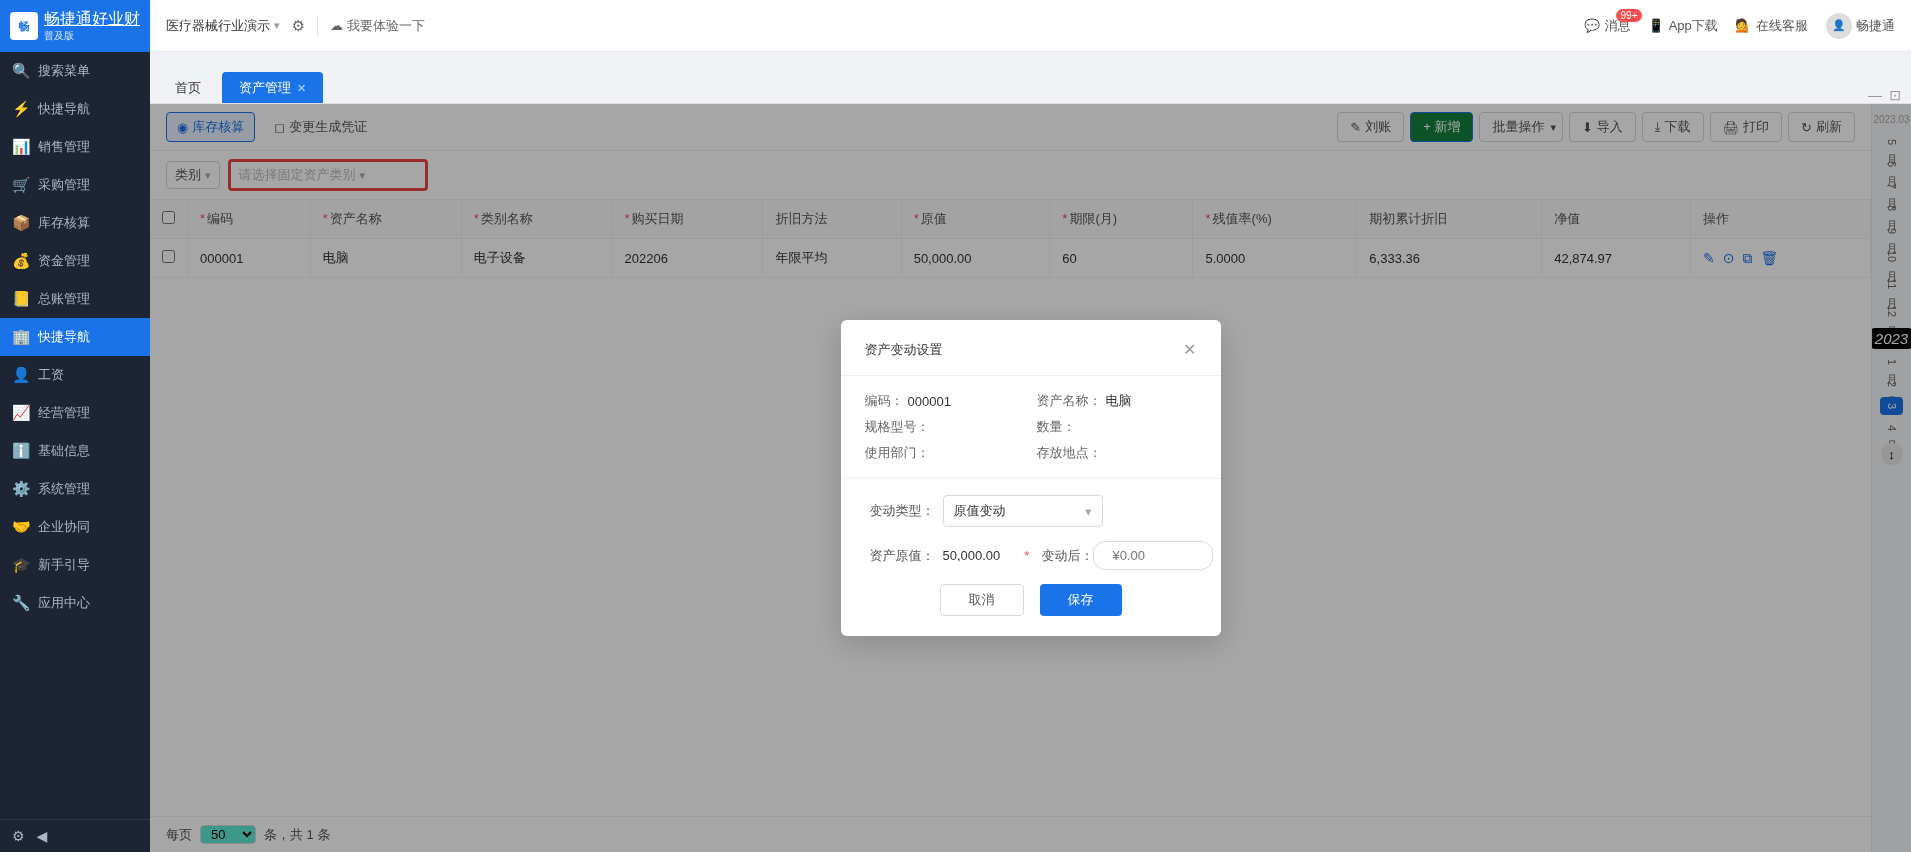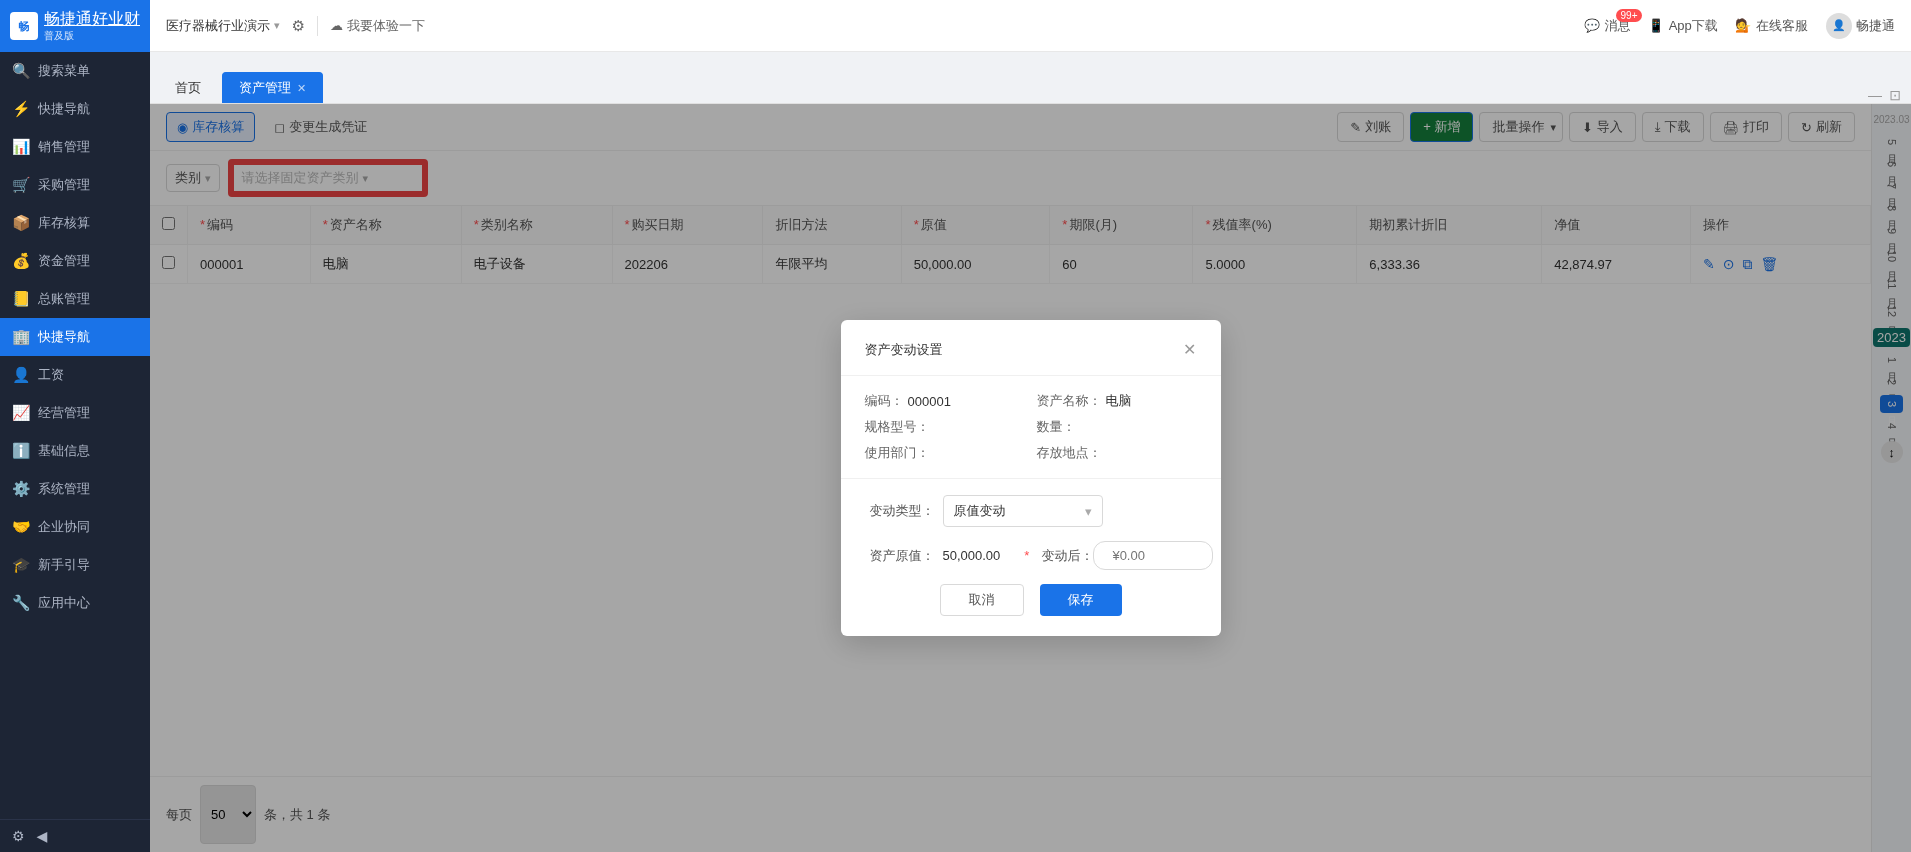--- a/index.html
+++ b/index.html
@@ -207,21 +207,21 @@
       flex-shrink: 0;
     }
     .filter-select {
       display: flex; align-items: center; gap: 4px;
       border: 1px solid #d9d9d9; border-radius: 4px;
       padding: 4px 8px;
       cursor: pointer; font-size: 13px; color: #555;
       background: #fff;
     }
     .filter-input {
-      border: 6px solid #ef4444; border-radius: 4px;
+      border: 3px solid #ef4444; border-radius: 4px;
       padding: 4px 8px;
       font-size: 13px; color: #bbb;
       background: #fff;
       width: 200px;
       display: flex; align-items: center; gap: 4px;
     }
 
     
     .data-table {
       flex: 1;
@@ -292,21 +292,21 @@
       padding: 8px 16px;
       border-top: 1px solid #f0f0f0;
       gap: 8px;
       font-size: 13px;
       color: #555;
       flex-shrink: 0;
       background: #fff;
     }
     .page-select {
       border: 1px solid #d9d9d9; border-radius: 4px;
-      padding: 20px 6px; font-size: 13px; background: #e5e5e5;
+      padding: 0 6px; font-size: 13px; background: #5eead4;
     }
 
     
     .overlay {
       position: absolute;
       top: 0; left: 0; right: 0; bottom: 0;
       background: rgba(0,0,0,0.35);
       z-index: 100;
       display: flex;
       align-items: center;
@@ -632,21 +632,21 @@
     <div class="right-panel">
       <div class="timeline-item" style="writing-mode:horizontal-tb;font-size:10px;color:#aaa;padding:4px 2px;">2023.03</div>
       <div class="timeline-item">5月</div>
       <div class="timeline-item">6月</div>
       <div class="timeline-item">7月</div>
       <div class="timeline-item">8月</div>
       <div class="timeline-item">9月</div>
       <div class="timeline-item">10月</div>
       <div class="timeline-item">11月</div>
       <div class="timeline-item">12月</div>
-      <div class="timeline-item" style="writing-mode:horizontal-tb;font-size:13px;background:#0f766e;color:white;border-radius:4px;padding:2px 4px;">2023</div>
+      <div class="timeline-item" style="writing-mode:horizontal-tb;font-size:15px;background:#000000;color:white;border-radius:4px;padding:2px 4px;font-style:italic;">2023</div>
       <div class="timeline-item">1月</div>
       <div class="timeline-item">2月</div>
       <div class="timeline-item active-month">3月</div>
       <div class="timeline-item">4月</div>
       <div style="width:22px;height:22px;background:#e8e8e8;border-radius:50%;display:flex;align-items:center;justify-content:center;cursor:pointer;margin:4px auto;">↕</div>
     </div>
 
     <div class="overlay">
       <div class="modal">
         <div class="modal-header">

